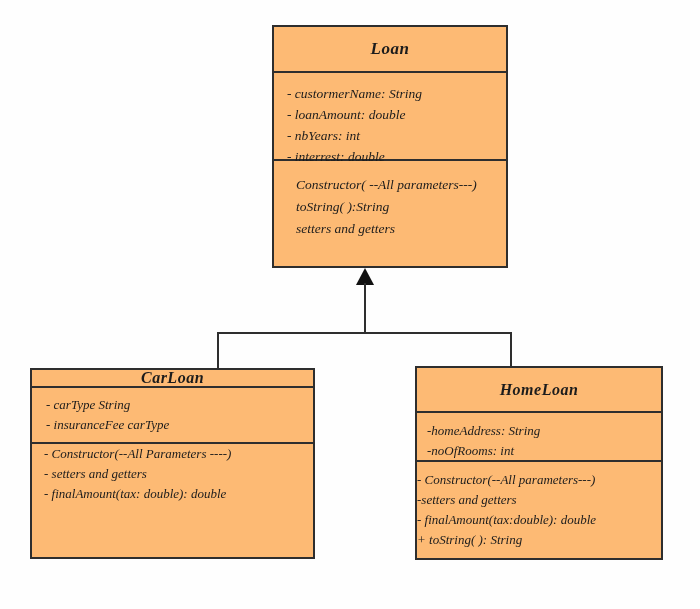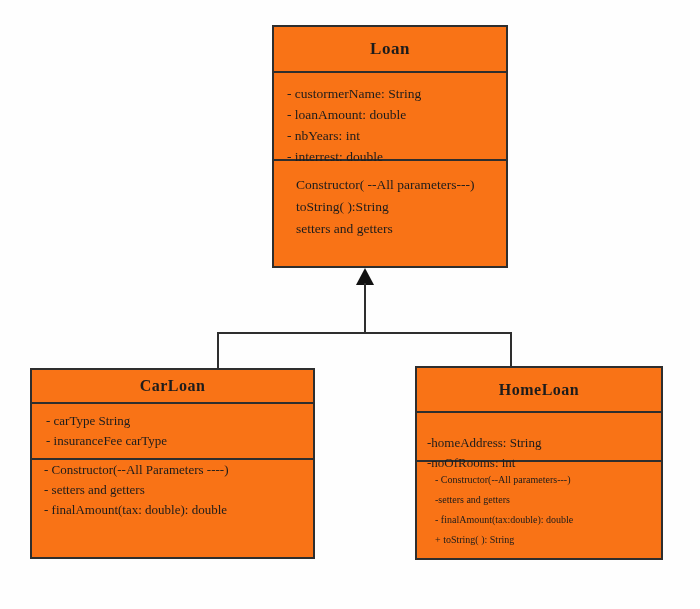--- a/index.html
+++ b/index.html
@@ -13,23 +13,24 @@
     height: 609px;
     background: #fefefe;
     font-family: "Liberation Serif", serif;
     color: #1c1c1c;
     overflow: hidden;
   }
   .uml-class {
     position: absolute;
     box-sizing: border-box;
     border: 2px solid #2e2e2e;
-    background: #f97316;
+    background: #fdba74;
     display: flex;
     flex-direction: column;
+    font-style: italic;
   }
   .uml-title {
     box-sizing: border-box;
     border-bottom: 2px solid #2e2e2e;
     display: flex;
     align-items: center;
     justify-content: center;
     font-weight: bold;
     letter-spacing: 0.5px;
   }
@@ -44,28 +45,28 @@
   .uml-line {
     white-space: pre;
   }
   
   .loan-box      { left: 272px; top: 25px;  width: 236px; height: 243px; }
   .loan-box .uml-title   { height: 46px; font-size: 17px; }
   .loan-box .uml-attrs   { height: 88px; padding: 10px 0 0 13px; font-size: 13.5px; line-height: 21px; }
   .loan-box .uml-methods { padding: 13px 0 16px 22px; font-size: 13.5px; line-height: 22px; }
   
   .carloan-box   { left: 30px;  top: 368px; width: 285px; height: 191px; }
-  .carloan-box .uml-title   { height: 34px; font-size: 16px; }
+  .carloan-box .uml-title   { height: 18px; font-size: 16px; }
   .carloan-box .uml-attrs   { height: 56px; padding: 7px 0 8px 14px; font-size: 13px; line-height: 20px; }
   .carloan-box .uml-methods { padding: 0 0 0 12px; font-size: 13px; line-height: 20px; }
   
   .homeloan-box  { left: 415px; top: 366px; width: 248px; height: 194px; }
   .homeloan-box .uml-title   { height: 45px; font-size: 16px; }
-  .homeloan-box .uml-attrs   { height: 49px; padding: 20px 0 0 10px; font-size: 13px; line-height: 20px; }
-  .homeloan-box .uml-methods { padding: 8px 0 0 18px; font-size: 10px; line-height: 20px; }
+  .homeloan-box .uml-attrs   { height: 49px; padding: 8px 0 0 10px; font-size: 13px; line-height: 20px; }
+  .homeloan-box .uml-methods { padding: 8px 0 0 0; font-size: 13px; line-height: 20px; }
   
   .line {
     position: absolute;
     background: #2e2e2e;
   }
   .connector-h     { left: 218px; top: 332px; width: 294px; height: 2px; }
   .connector-left  { left: 217px; top: 332px; width: 2px;   height: 36px; }
   .connector-right { left: 510px; top: 332px; width: 2px;   height: 36px; }
   .connector-mid   { left: 364px; top: 283px; width: 2px;   height: 51px; }
   .arrowhead {

